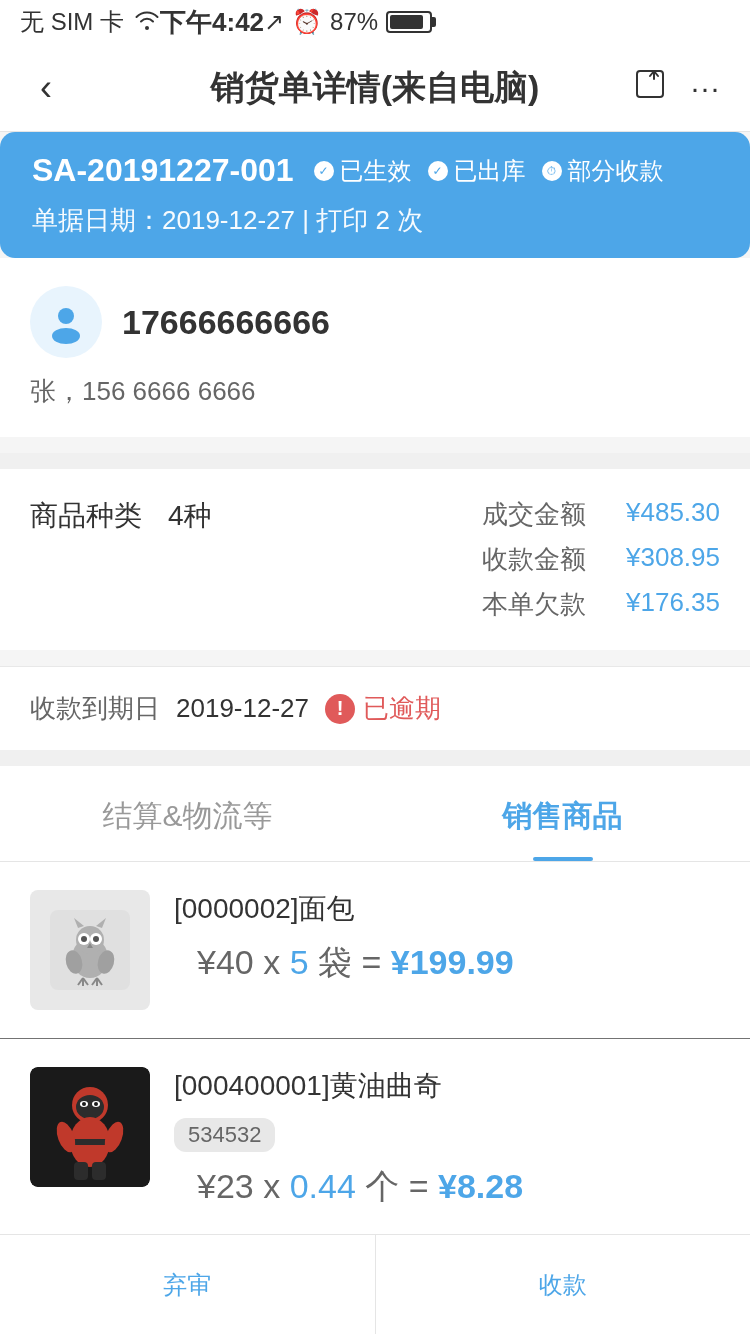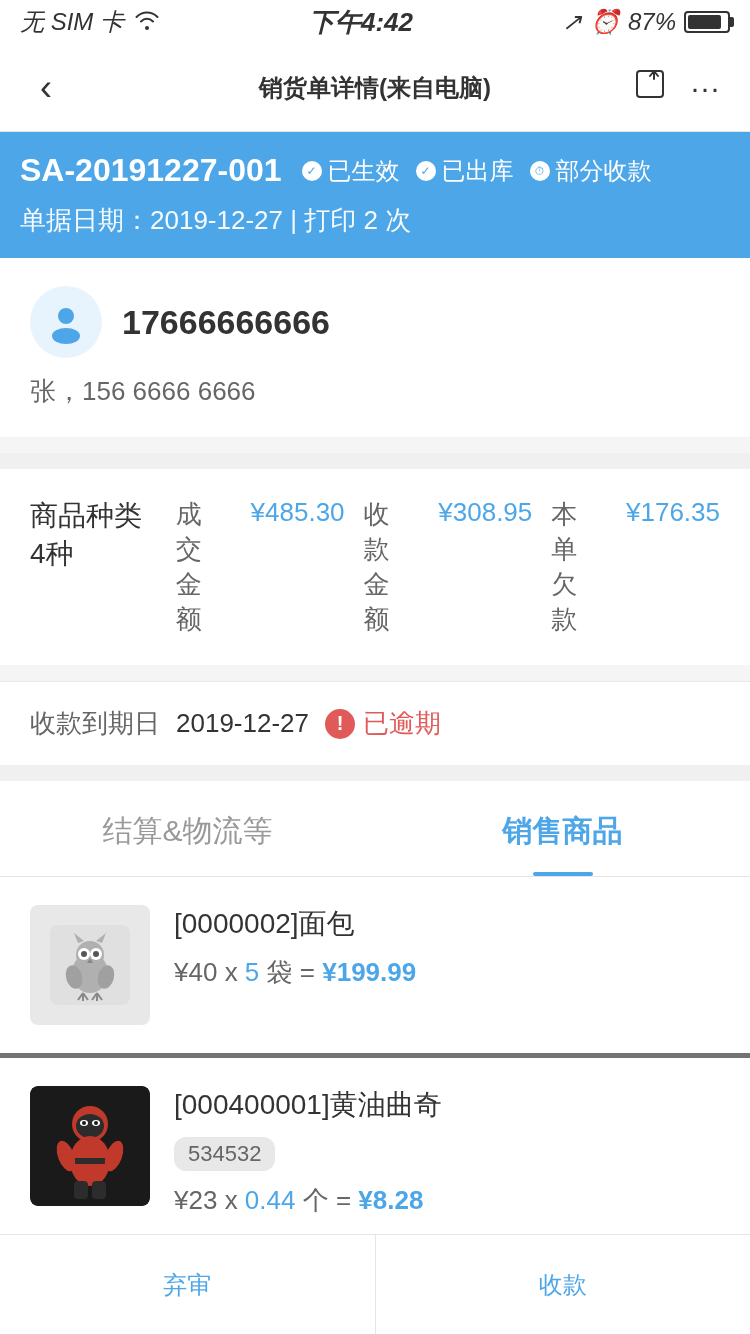--- a/index.html
+++ b/index.html
@@ -12,25 +12,23 @@
       font-size: 28px;
       color: #333;
     }
 
     
     .status-bar {
       height: 44px;
       background: #fff;
       display: flex;
       align-items: center;
-      justify-content: space-between;
       padding: 0 20px;
       font-size: 24px;
       font-weight: 500;
-      font-style: italic;
     }
     .status-left { display: flex; align-items: center; gap: 10px; }
     .status-center { font-size: 26px; font-weight: 600; }
     .status-right { display: flex; align-items: center; gap: 8px; font-size: 24px; }
     .battery-icon {
       width: 46px; height: 22px; border: 2px solid #333; border-radius: 4px;
       position: relative; display: inline-flex; align-items: center; padding: 2px;
     }
     .battery-icon::after {
       content: ''; position: absolute; right: -6px; top: 50%; transform: translateY(-50%);
@@ -51,41 +49,42 @@
     .nav-back {
       font-size: 36px;
       color: #333;
       cursor: pointer;
       padding: 10px;
     }
     .nav-title {
       position: absolute;
       left: 50%;
       transform: translateX(-50%);
-      font-size: 24px;
+      font-size: 34px;
       font-weight: 600;
       color: #333;
       white-space: nowrap;
     }
     .nav-actions {
       margin-left: auto;
       display: flex;
       align-items: center;
       gap: 24px;
     }
     .nav-action-icon {
       font-size: 30px;
       color: #333;
       cursor: pointer;
     }
 
     
     .order-header {
       background: #4da6e8;
-      padding: 20px 20px;
+      padding: 20px 32px;
+      border-radius: 15px;
     }
     .order-header-top {
       display: flex;
       align-items: center;
       gap: 20px;
       margin-bottom: 14px;
     }
     .order-number {
       font-size: 32px;
       font-weight: 700;
@@ -158,23 +157,23 @@
       padding: 28px 30px;
       display: flex;
       justify-content: space-between;
       align-items: flex-start;
       margin-bottom: 16px;
     }
     .stats-left { font-size: 26px; color: #666; }
     .stats-left span { font-size: 28px; color: #333; font-weight: 500; }
     .stats-right {
       display: flex;
-      flex-direction: row;
+      flex-direction: column;
       gap: 10px;
-      text-align: center;
+      text-align: right;
     }
     .stat-row { display: flex; justify-content: space-between; gap: 40px; font-size: 26px; }
     .stat-label { color: #666; }
     .stat-value { color: #4da6e8; font-weight: 500; }
 
     
     .due-section {
       background: #fff;
       padding: 24px 30px;
       display: flex;
@@ -240,21 +239,21 @@
 
     
     .product-list {
       background: #fff;
     }
     .product-item {
       display: flex;
       align-items: flex-start;
       padding: 28px 30px;
       gap: 24px;
-      border-bottom: 5px solid #737373;
+      border-bottom: 1px solid #737373;
     }
     .product-thumb {
       width: 120px; height: 120px;
       background: #f5f5f5;
       border-radius: 8px;
       flex-shrink: 0;
       display: flex; align-items: center; justify-content: center;
       overflow: hidden;
     }
     .product-thumb-owl {
@@ -277,21 +276,21 @@
     }
     .product-name { font-size: 28px; font-weight: 500; color: #333; }
     .product-tag {
       display: inline-block;
       background: #e8e8e8;
       color: #666;
       font-size: 22px;
       padding: 4px 14px;
       border-radius: 12px;
     }
-    .product-price { font-size: 26px; color: #666; }
+    .product-price { font-size: 34px; color: #666; margin-left: 23px; }
     .product-price .qty { color: #4da6e8; }
     .product-price .total { color: #4da6e8; font-weight: 600; }
 
     
     .bottom-bar {
       position: fixed;
       bottom: 0;
       width: 750px;
       height: 100px;
       background: #fff;

